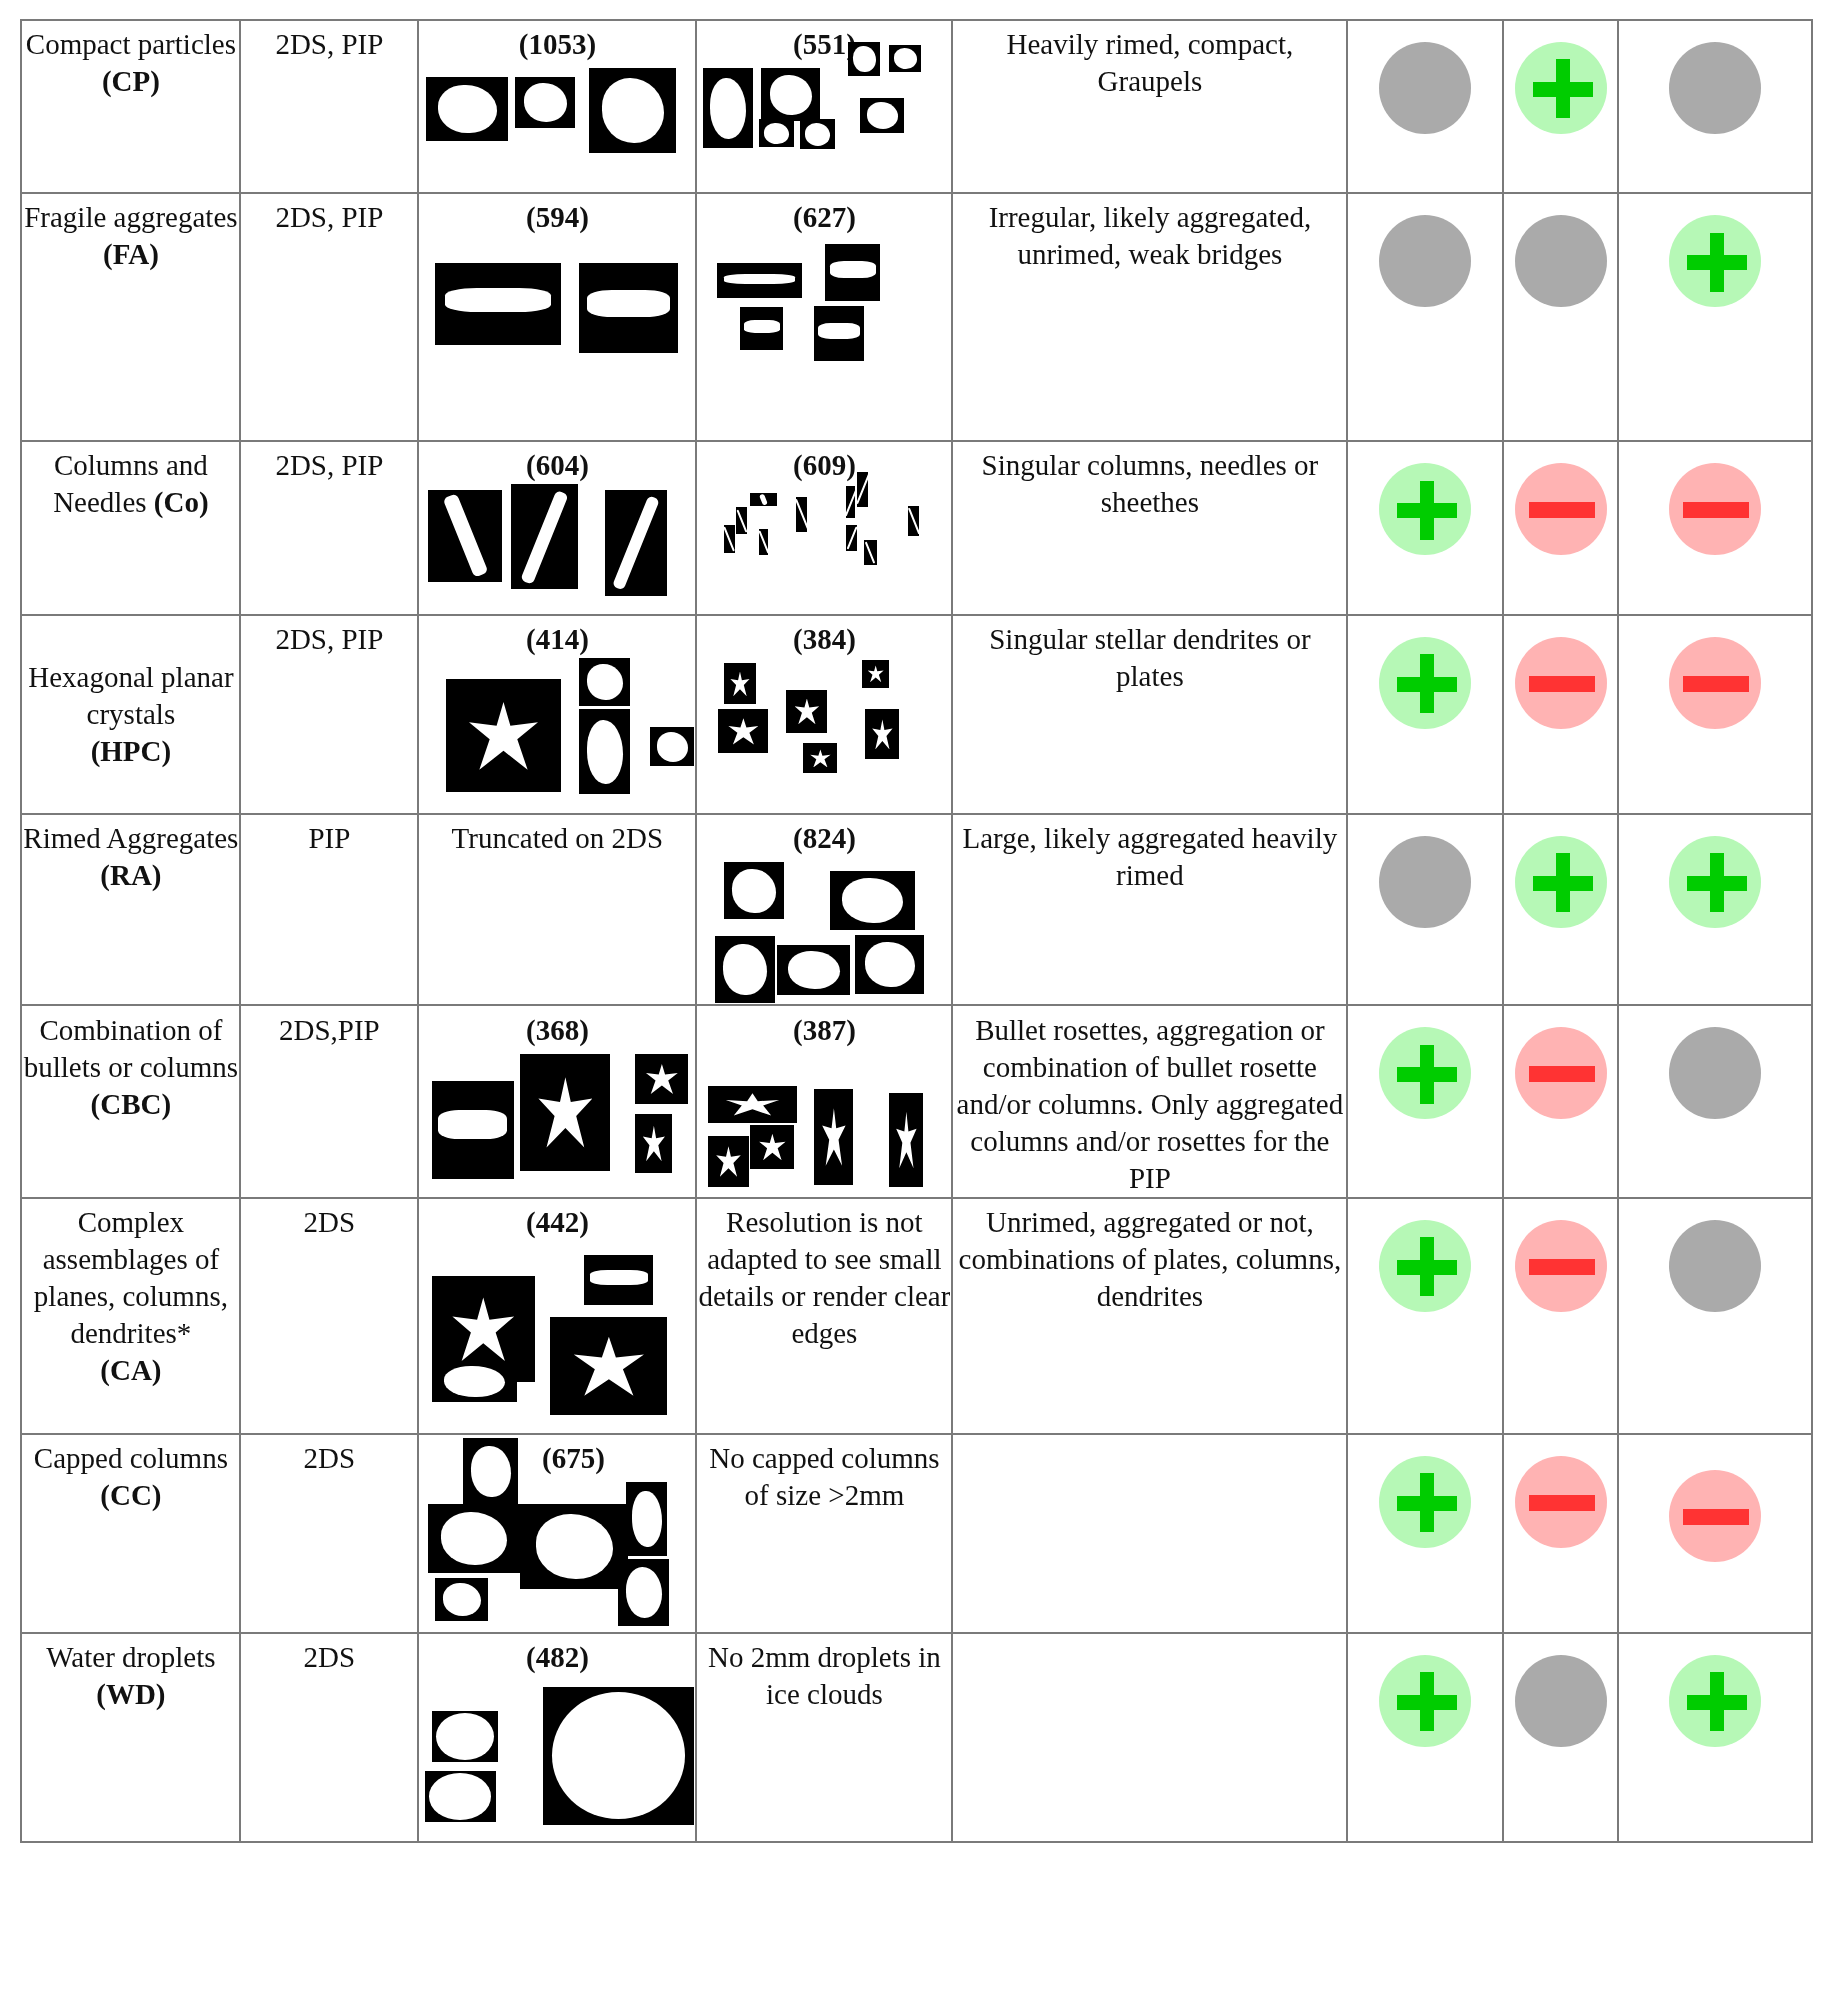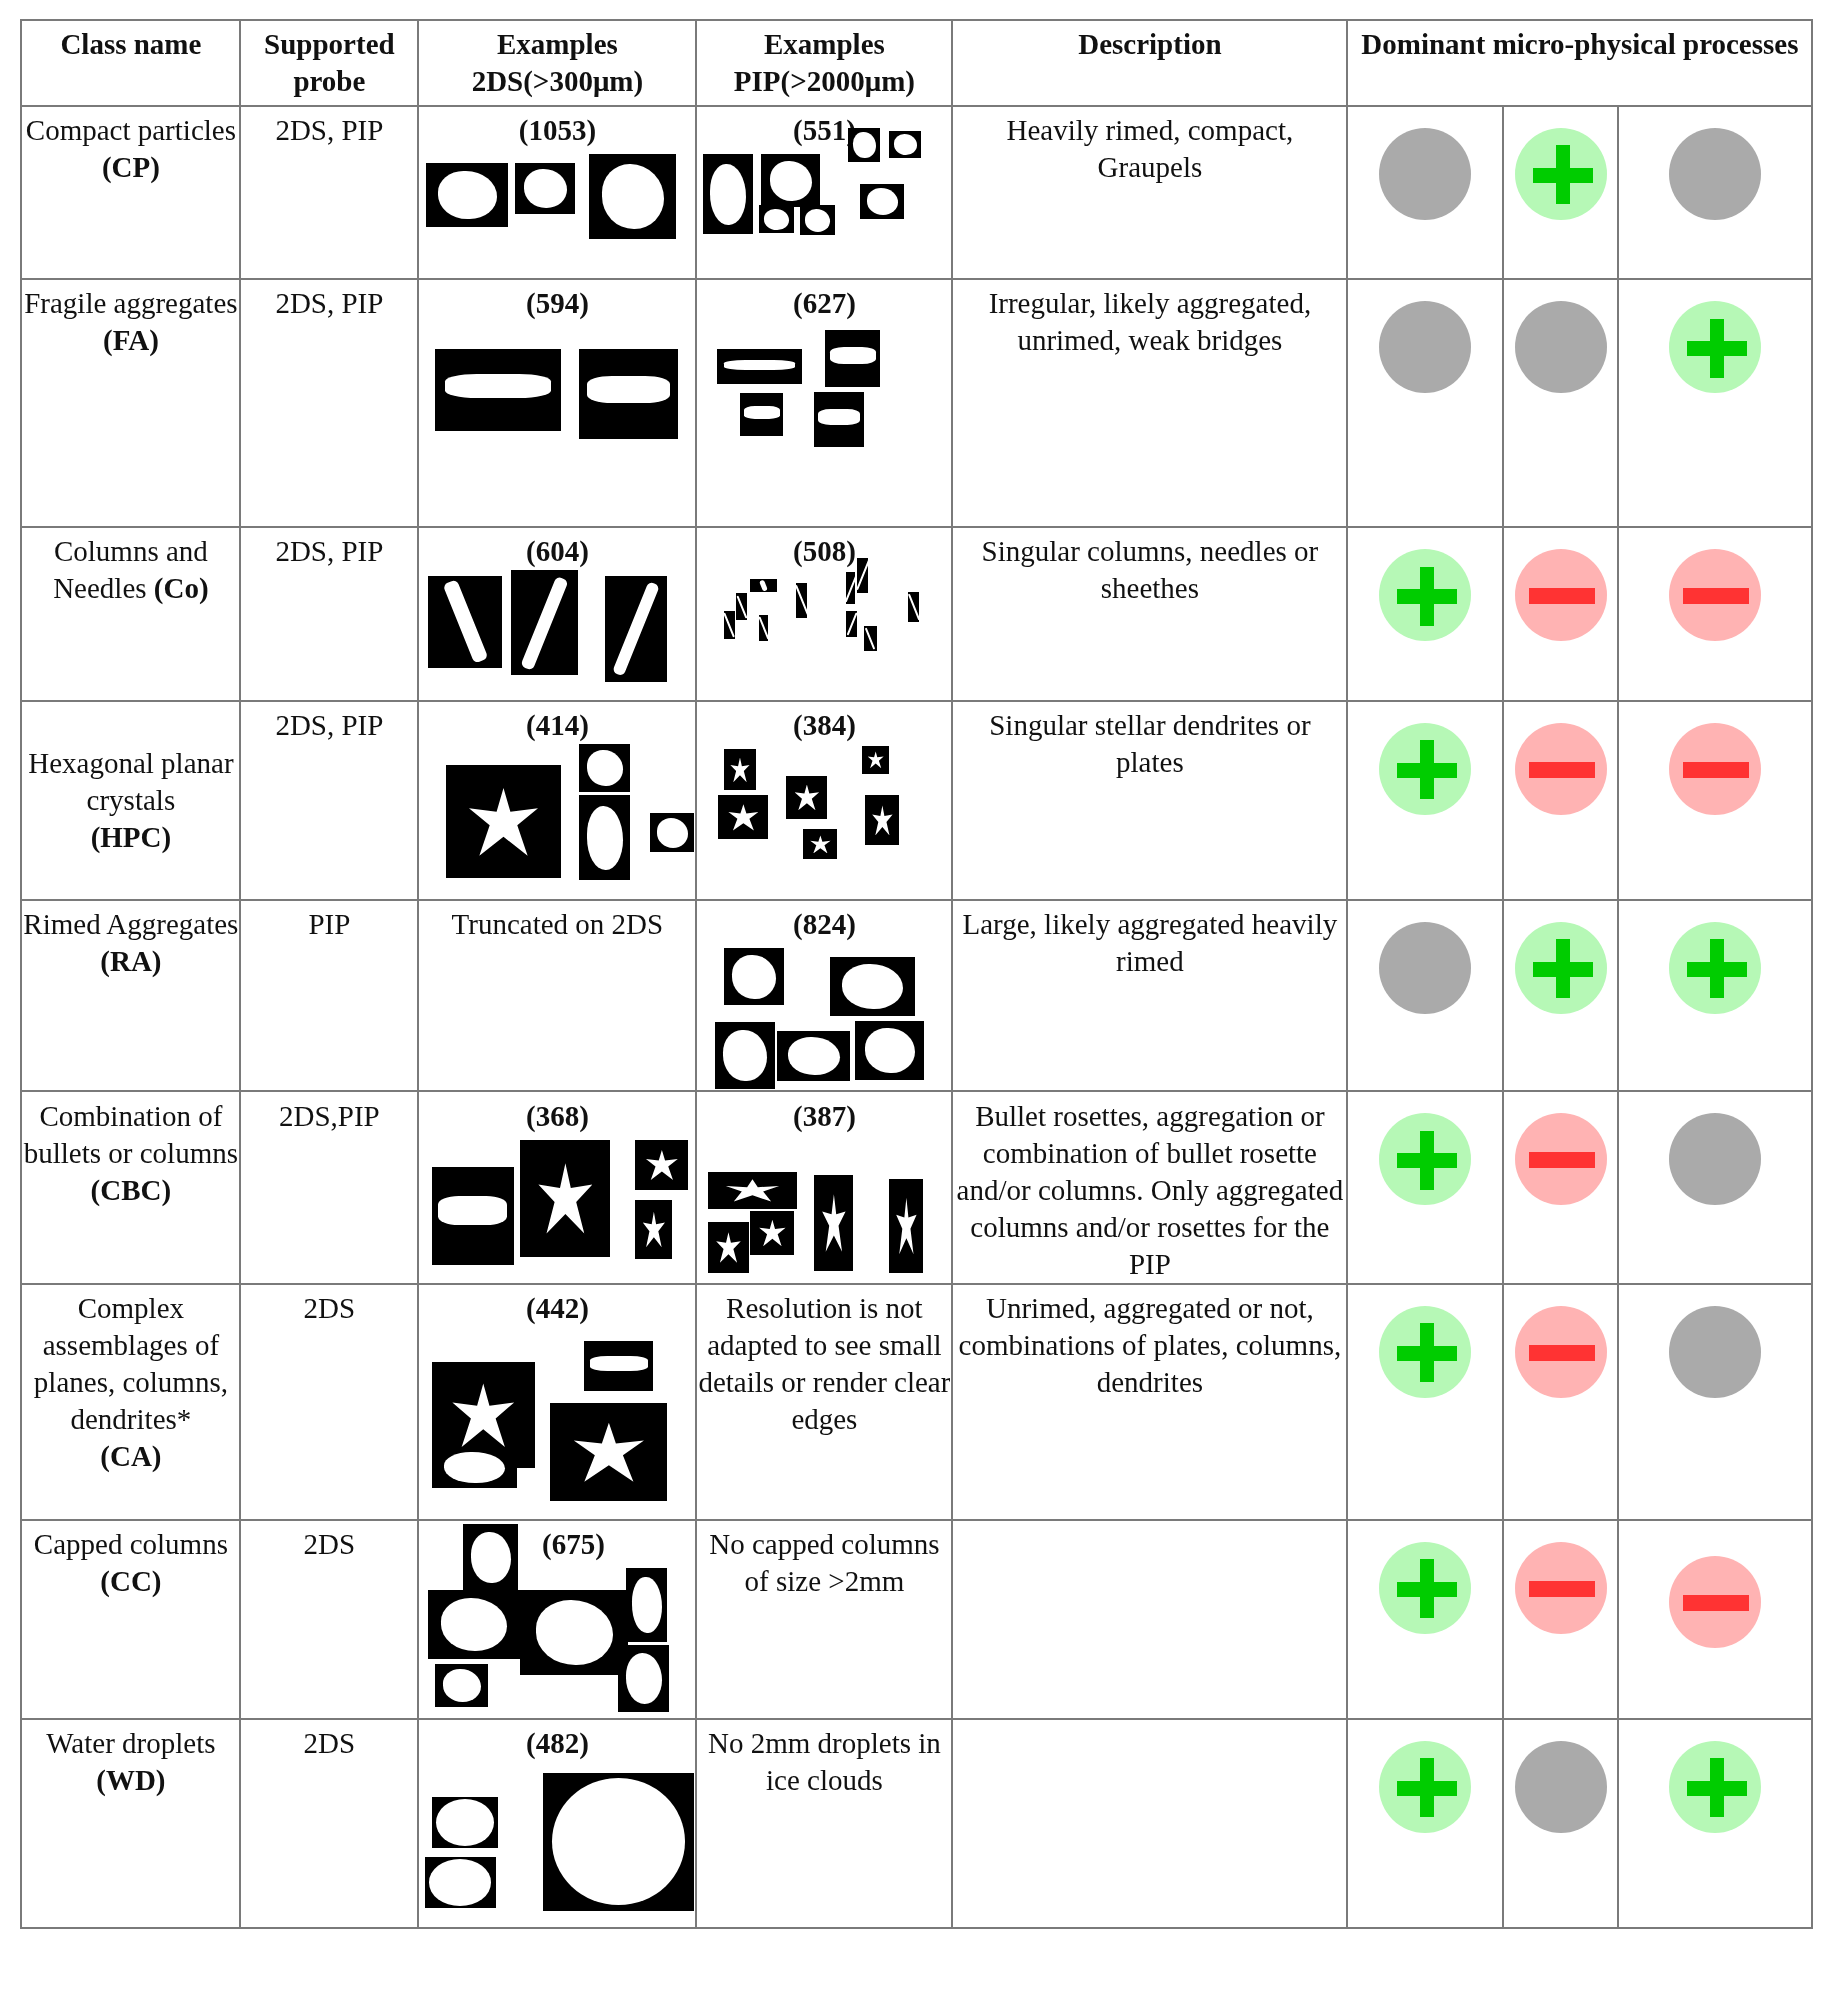--- a/index.html
+++ b/index.html
@@ -48,28 +48,20 @@
     <col style="width:219px">
       <col style="width:178px">
       <col style="width:278px">
       <col style="width:256px">
     <col style="width:395px">
       <col style="width:156px">
       <col style="width:115px">
       <col style="width:194px">
   </colgroup>
   <tbody>
-      <tr style="height:86px">
-    <th>Class name</th>
-    <th>Supported probe</th>
-    <th>Examples 2DS(&gt;300μm)</th>
-    <th>Examples PIP(&gt;2000μm)</th>
-    <th>Description</th>
-    <th colspan="3">Dominant micro-physical processes</th>
-  </tr>
 
   <tr style="height:162px">
     <td class="pad"><span>Compact particles</span><br><span class="b">(CP)</span></td>
     <td class="pad">2DS, PIP</td>
     <td class="pad">
       <div class="b">(1053)</div>
       <div class="thumbs">
         <div class="p" style="left:7px;top:8.9px;width:82px;height:64px"></div>
         <div class="p" style="left:96px;top:8.9px;width:60px;height:51px"></div>
         <div class="p" style="left:170px;top:0;width:87px;height:85px"></div>
@@ -147,21 +139,21 @@
     <td class="pad">2DS, PIP</td>
     <td class="pad">
       <div class="b">(604)</div>
       <div class="thumbs">
         <div class="p stick" style="left:8.9px;top:0;width:74px;height:92px"></div>
         <div class="p stick2" style="left:92px;top:-5.3px;width:67px;height:105px"></div>
         <div class="p stick2" style="left:186px;top:0;width:62px;height:106px"></div>
       </div>
     </td>
     <td class="pad">
-      <div class="b">(508)</div>
+      <div class="b">(609)</div>
       <div class="thumbs">
         <div class="p stick" style="left:26.6px;top:35px;width:10.6px;height:28px"></div>
         <div class="p stick" style="left:39px;top:17.7px;width:10.6px;height:26.6px"></div>
         <div class="p stick" style="left:53px;top:3.5px;width:26.6px;height:12.4px"></div>
         <div class="p stick" style="left:62px;top:39px;width:8.9px;height:26.6px"></div>
         <div class="p stick" style="left:99px;top:7px;width:10.6px;height:35px"></div>
         <div class="p stick2" style="left:149px;top:-3.5px;width:8.9px;height:32px"></div>
         <div class="p stick2" style="left:160px;top:-17.7px;width:10.6px;height:35px"></div>
         <div class="p stick2" style="left:149px;top:35px;width:10.6px;height:26.6px"></div>
         <div class="p stick" style="left:167px;top:50px;width:12.4px;height:25px"></div>

